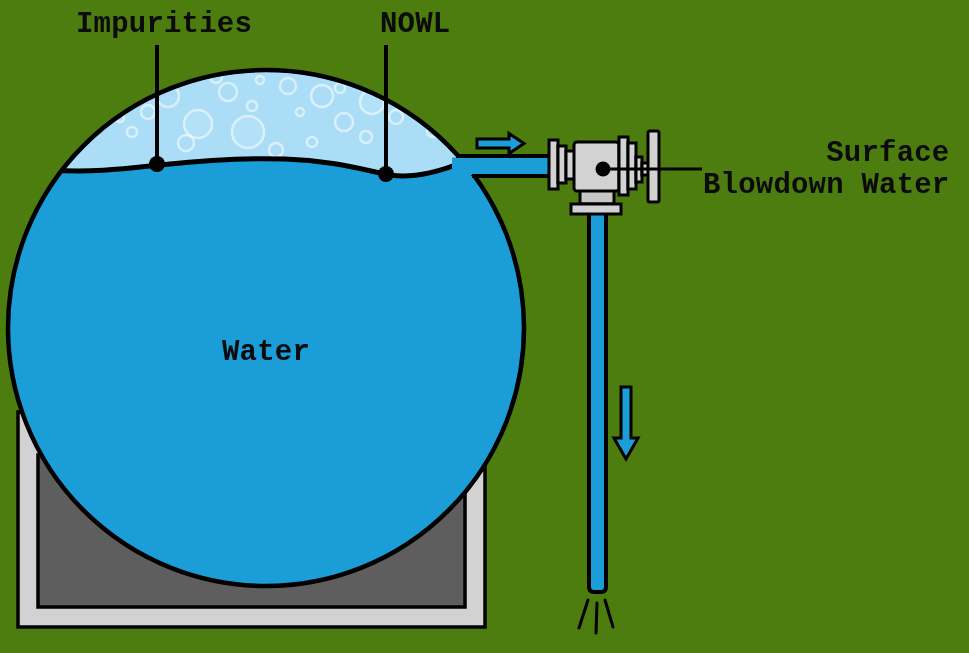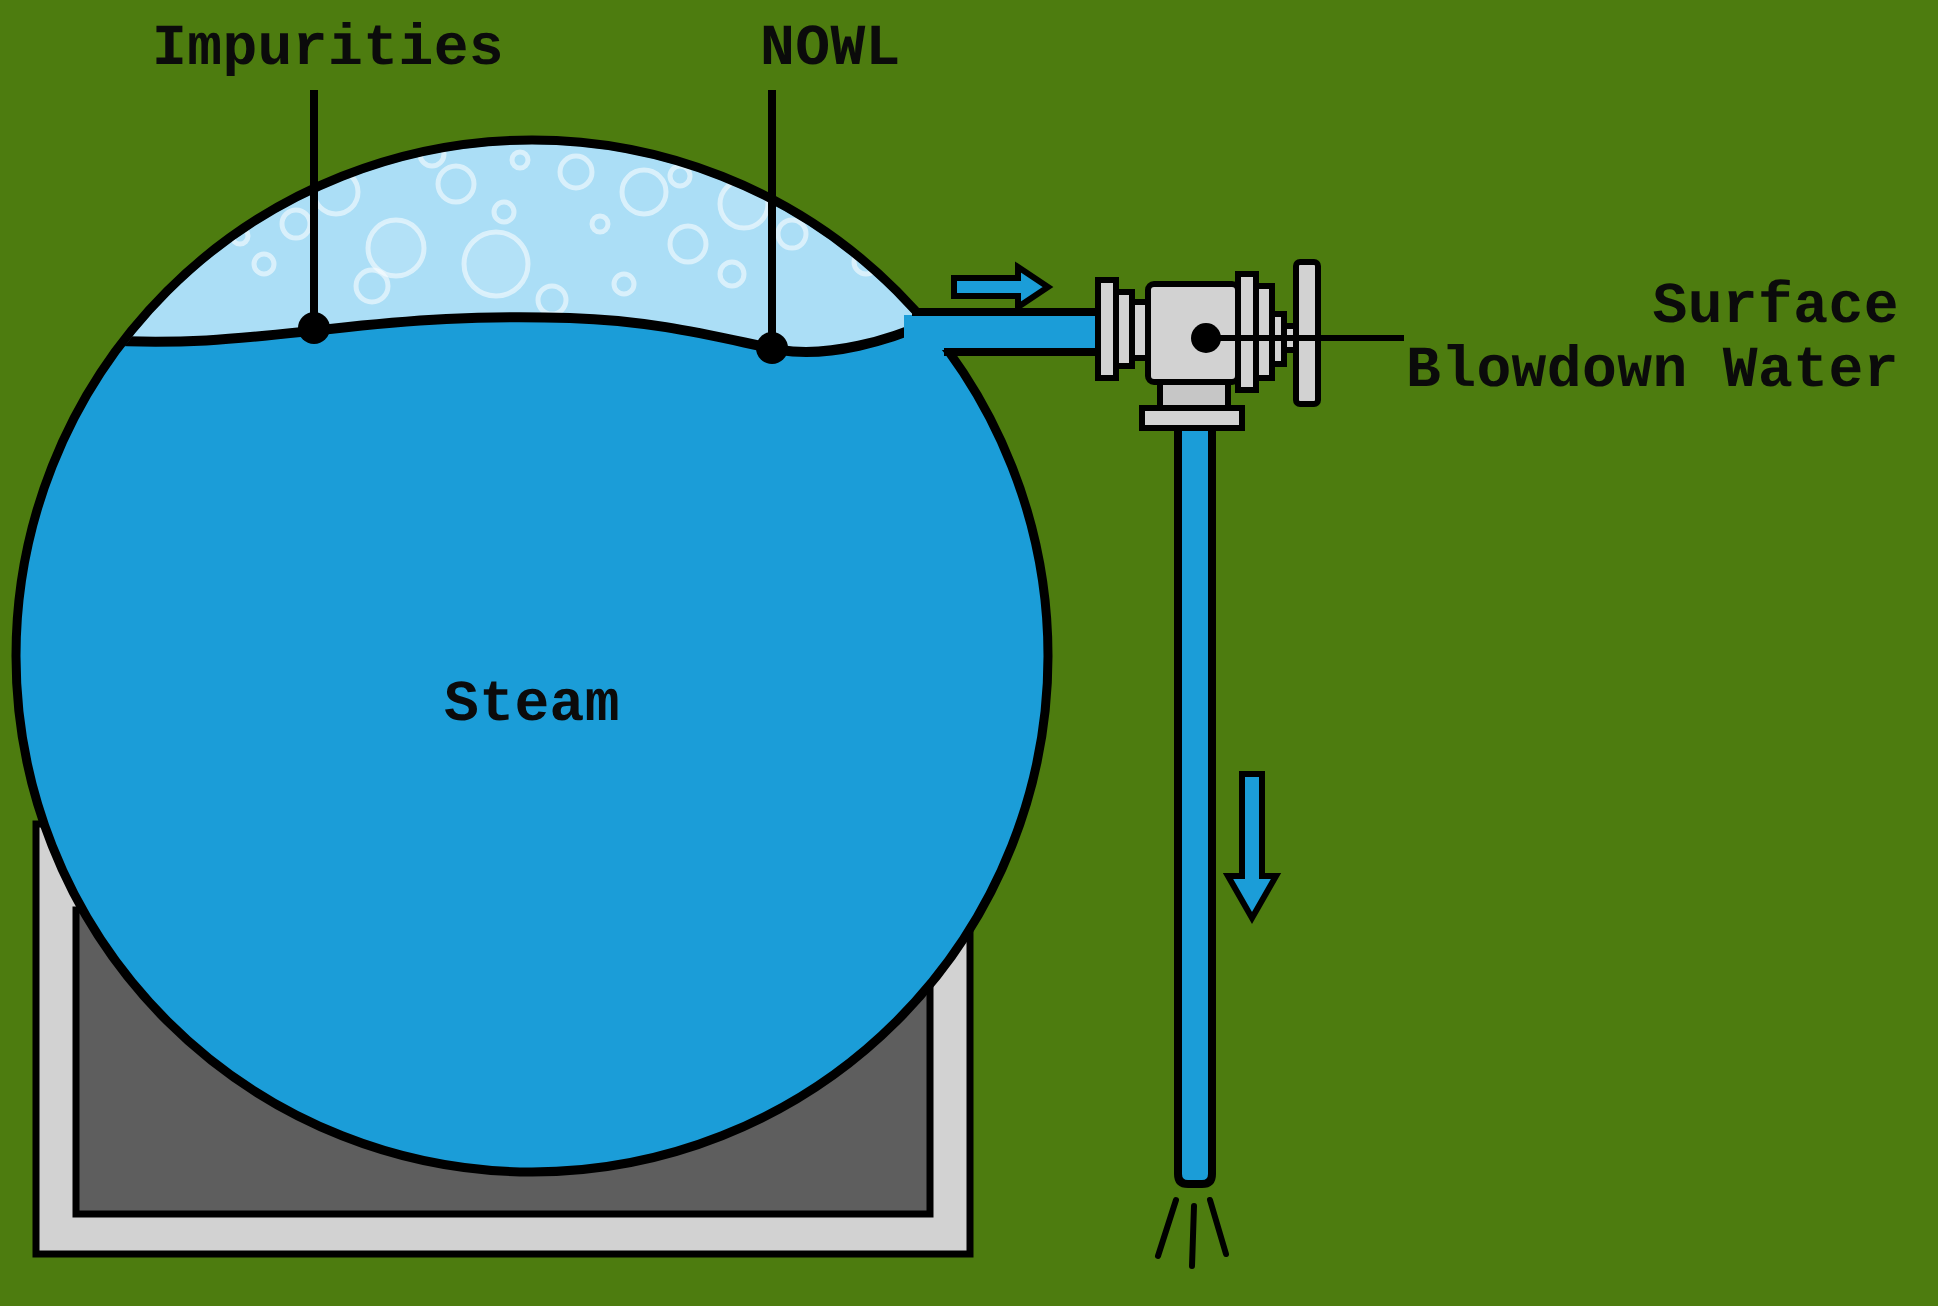--- a/index.html
+++ b/index.html
@@ -115,19 +115,19 @@
 
     <line x1="386" y1="45" x2="386" y2="170" stroke="var(--outline)" stroke-width="4"></line>
     <circle cx="386" cy="174" r="8" fill="var(--outline)"></circle>
 
     <path d="M 477 139 L 509 139 L 509 133.5 L 524 143.5 L 509 153.5 L 509 148 L 477 148 Z" style="fill:var(--water-blue)" stroke="var(--outline)" stroke-width="3" stroke-linejoin="miter"></path>
     <path d="M 621 387 L 631 387 L 631 438 L 638 438 L 626 459 L 614 438 L 621 438 Z" style="fill:var(--water-blue)" stroke="var(--outline)" stroke-width="3" stroke-linejoin="miter"></path>
   </svg>
 
   <div class="lbl" style="left:76px;  top:9px;">Impurities</div>
   <div class="lbl" style="left:340px; top:9px;margin-left:40px;">NOWL</div>
-  <div class="lbl" style="left:222px; top:337px;">Steam</div>
+  <div class="lbl" style="left:222px; top:337px;">Water</div>
   <div class="lbl lbl2" style="left:703px; top:138px;text-align:right;">
     <div>Surface</div>
     <div>Blowdown Water</div>
   </div>
 
 </div>
 
 </body></html>

